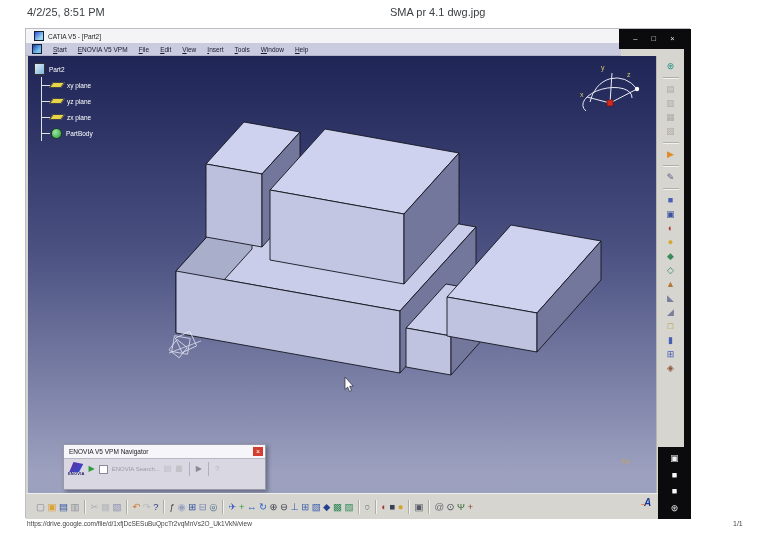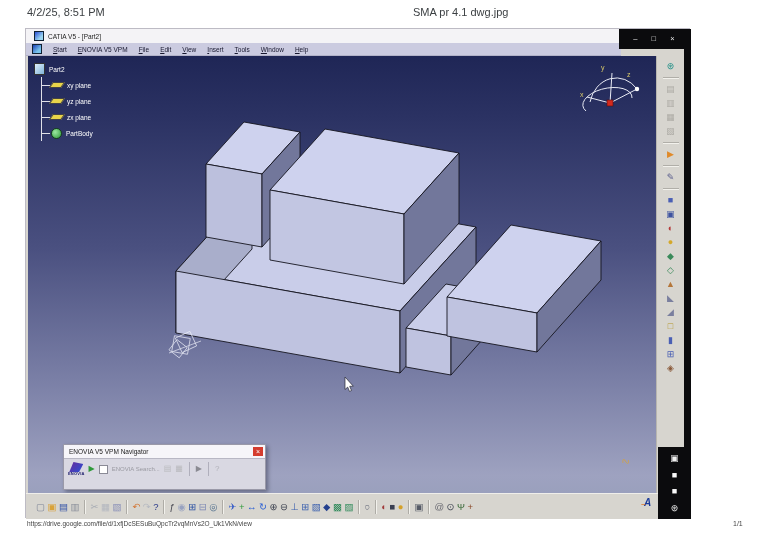--- a/index.html
+++ b/index.html
@@ -61,21 +61,21 @@
   
   #black-edge{left:658px;top:0;width:7px;height:490px;background:#0b0b0d;}
   #black-panel{left:632px;top:418px;width:33px;height:72px;background:#0b0b0d;display:flex;flex-direction:column;align-items:center;justify-content:space-evenly;z-index:8;}
   #black-panel span{font-size:9px;line-height:10px;}
   #squiggle{left:593px;top:399px;z-index:2;font-size:11px;color:#c8a05a;transform:rotate(-20deg);}
 </style>
 </head>
 <body>
 
 <div class="abs ph" style="left:27px;top:6px;">4/2/25, 8:51 PM</div>
-<div class="abs ph" style="left:390px;top:6px;margin-left:23px;">SMA pr 4.1 dwg.jpg</div>
+<div class="abs ph" style="left:390px;top:6px;">SMA pr 4.1 dwg.jpg</div>
 
 <div id="catia-window" class="abs">
 
   <div id="title-bar" class="abs">
     <span class="app-ico"></span>
     <span id="title-text">CATIA V5 - [Part2]</span>
   </div>
 
   <div id="win-controls" class="abs">
     <span>–</span>

